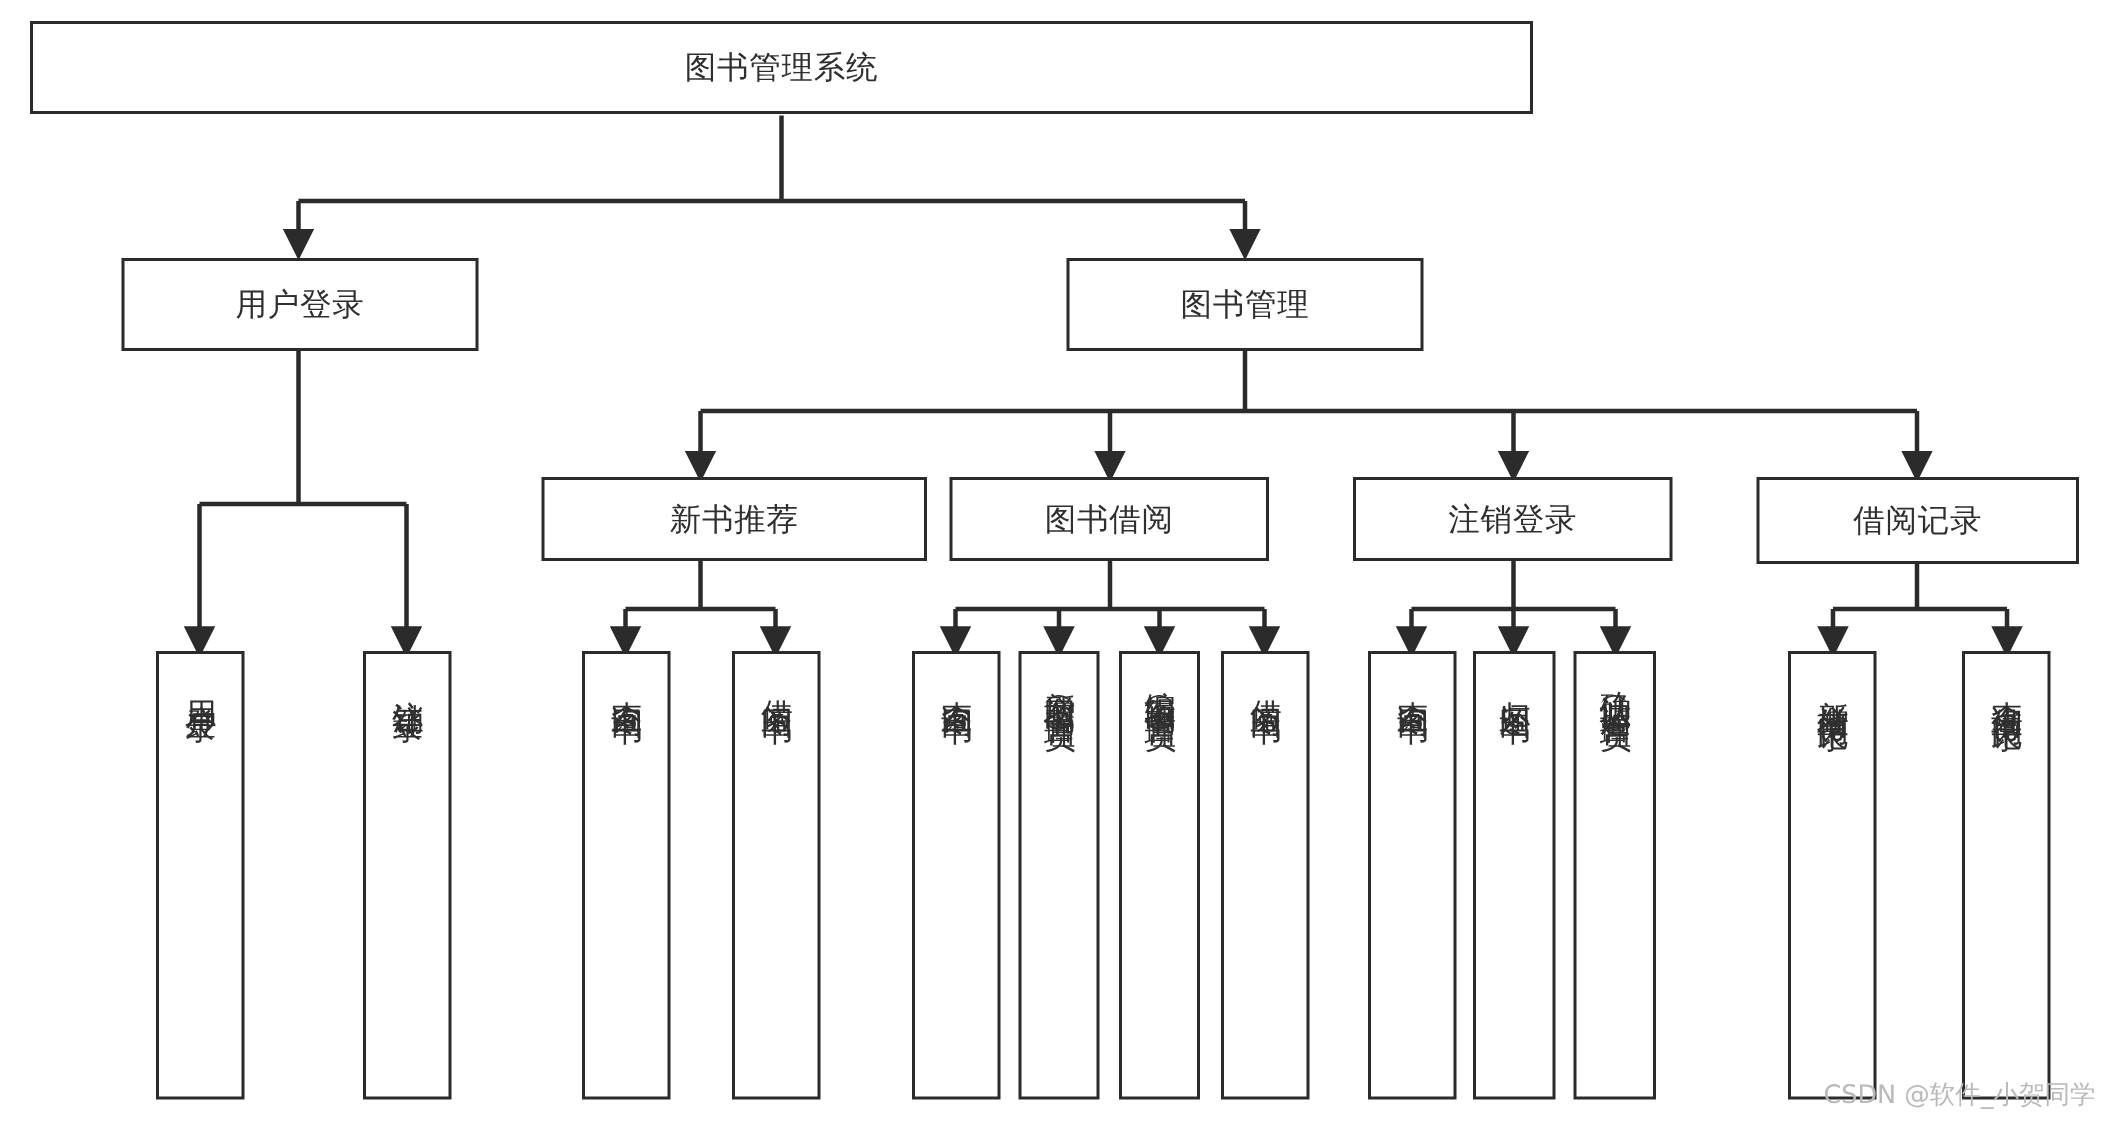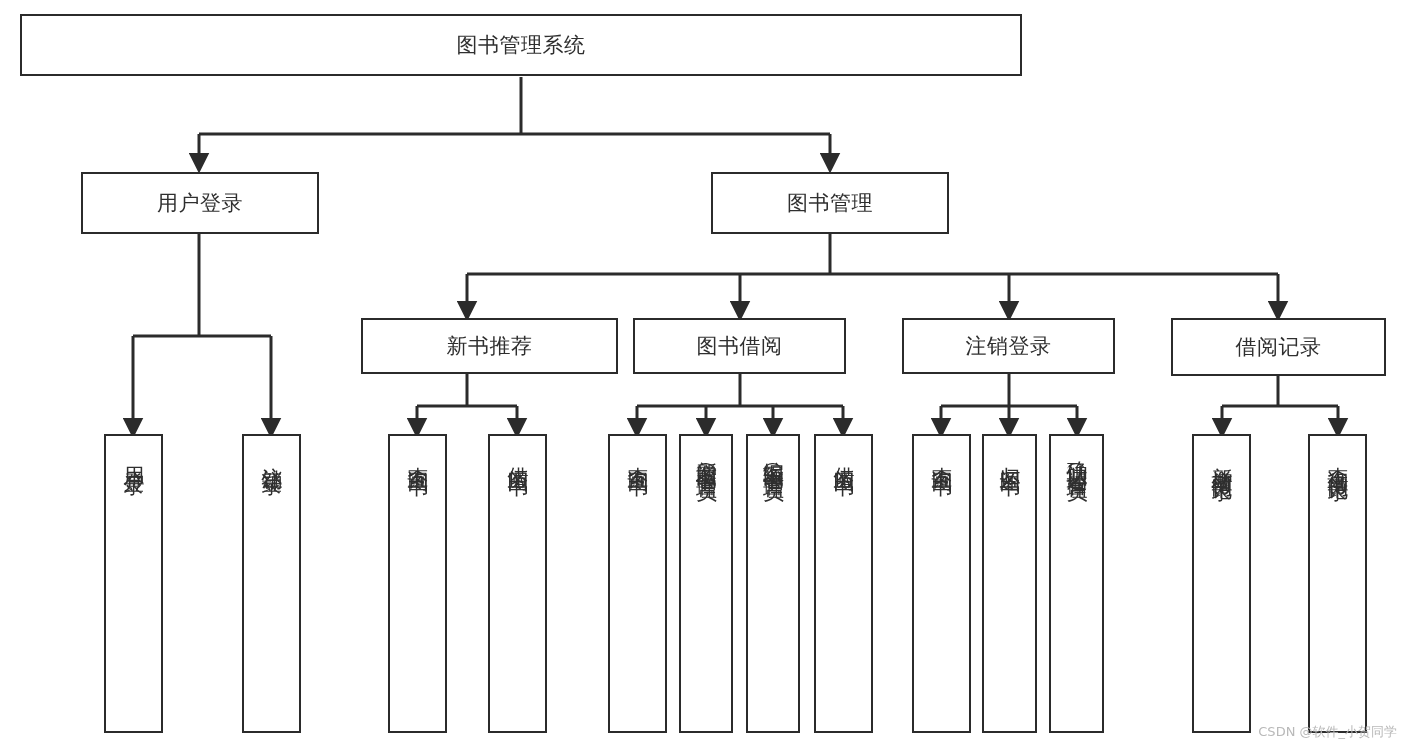--- a/index.html
+++ b/index.html
@@ -57,21 +57,21 @@
     font-size: 21px;
     letter-spacing: 3px;
     line-height: 1;
     white-space: nowrap;
     color: #2f2f2f;
   }
   .watermark {
     position: absolute;
     right: 8px;
     bottom: 6px;
-    font-size: 13px;
+    font-size: 17px;
     color: #b9b9b9;
     z-index: 5;
     white-space: nowrap;
     font-family: "DejaVu Sans", "Liberation Sans", sans-serif;
   }
 </style>
 </head>
 <body>
 
 <div id="canvas">

